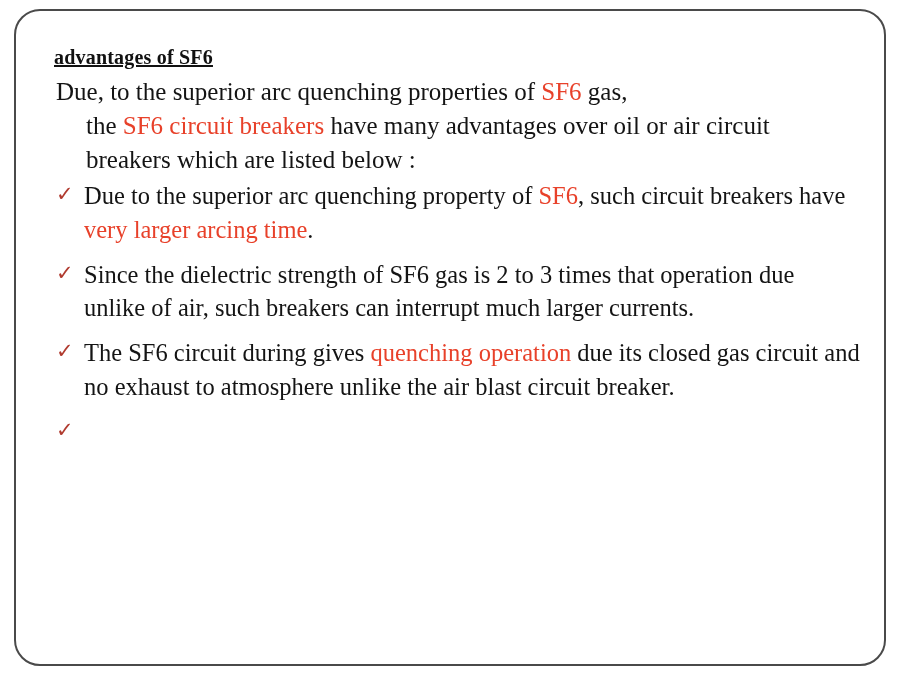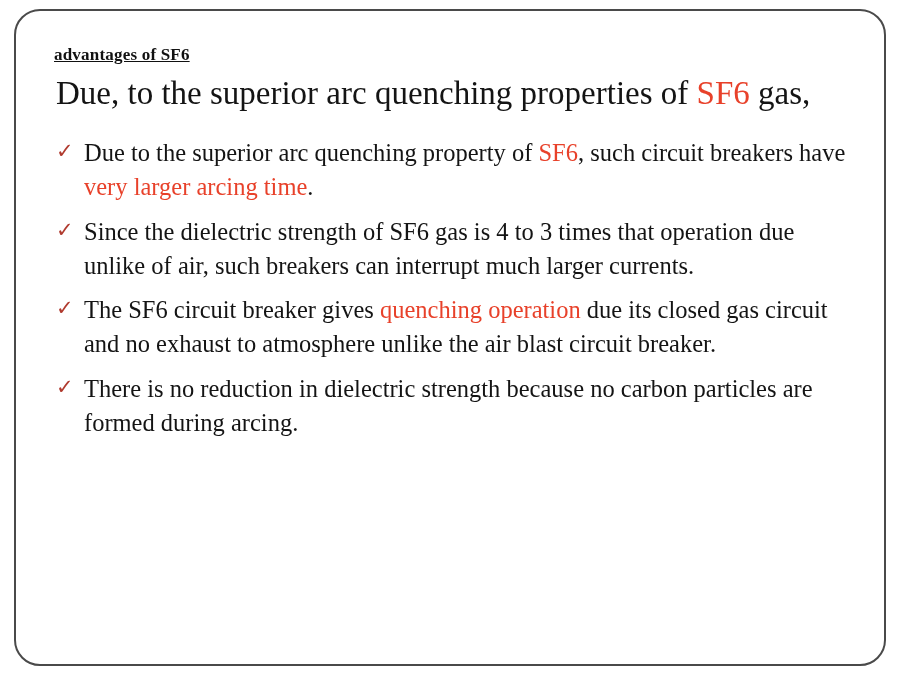--- a/index.html
+++ b/index.html
@@ -26,33 +26,33 @@
     overflow: hidden;
   }
   .content {
     position: absolute;
     left: 38px;
     top: 34px;
     right: 24px;
   }
   .title {
     font-family: "Liberation Serif", serif;
-    font-size: 17px;
+    font-size: 20px;
     font-weight: bold;
     color: #111111;
     text-decoration: underline;
     letter-spacing: 0.2px;
     margin: 0 0 6px 0;
     line-height: 1.2;
   }
   .intro {
-    font-size: 33px;
+    font-size: 25px;
     color: #141414;
     line-height: 1.36;
-    margin: 6px 0 20px 0;
+    margin: 6px 0 2px 0;
     padding-left: 2px;
   }
   .intro .indent {
     display: block;
     padding-left: 30px;
     text-indent: 0;
   }
   .bullets {
     margin: 0;
     padding: 0;
@@ -85,39 +85,40 @@
 </head>
 <body>
 
 <div class="slide">
   <div class="content">
 
     <h1 class="title">advantages of SF6</h1>
 
     <p class="intro">
       <span>Due, to the superior arc quenching properties of </span><span class="red">SF6</span><span> gas,</span>
+      <span class="indent"><span>the  </span><span class="red">SF6 circuit breakers</span><span> have many advantages over oil or air circuit</span>
+      <span>breakers which are listed below :</span></span>
     </p>
 
     <ul class="bullets">
 
       <li class="bullet">
         <span class="check">✓</span>
         <span>Due to the superior arc quenching property of </span><span class="redish">SF6</span><span>, such circuit breakers have </span><span class="redish">very larger arcing time</span><span>.</span>
       </li>
 
       <li class="bullet">
         <span class="check">✓</span>
-        <span>Since the dielectric strength of SF6 gas is 4 to 3 times that operation due unlike of air, such breakers can interrupt much larger currents.</span><span class="redish"></span><span></span>
+        <span>Since the dielectric strength of SF6 gas is 2 to 3 times that operation due unlike of air, such breakers can interrupt much larger currents.</span><span class="redish"></span><span></span>
       </li>
 
       <li class="bullet">
         <span class="check">✓</span>
-        <span>The SF6 circuit breaker gives </span><span class="redish">quenching operation</span><span> due its closed gas circuit and no exhaust to atmosphere unlike the air blast circuit breaker.</span>
+        <span>The SF6 circuit during gives </span><span class="redish">quenching operation</span><span> due its closed gas circuit and no exhaust to atmosphere unlike the air blast circuit breaker.</span>
       </li>
 
       <li class="bullet">
         <span class="check">✓</span>
-        <span>There is no reduction in dielectric strength because no carbon particles are formed during arcing.</span>
       </li>
 
     </ul>
   </div>
 </div>
 
 </body></html>

